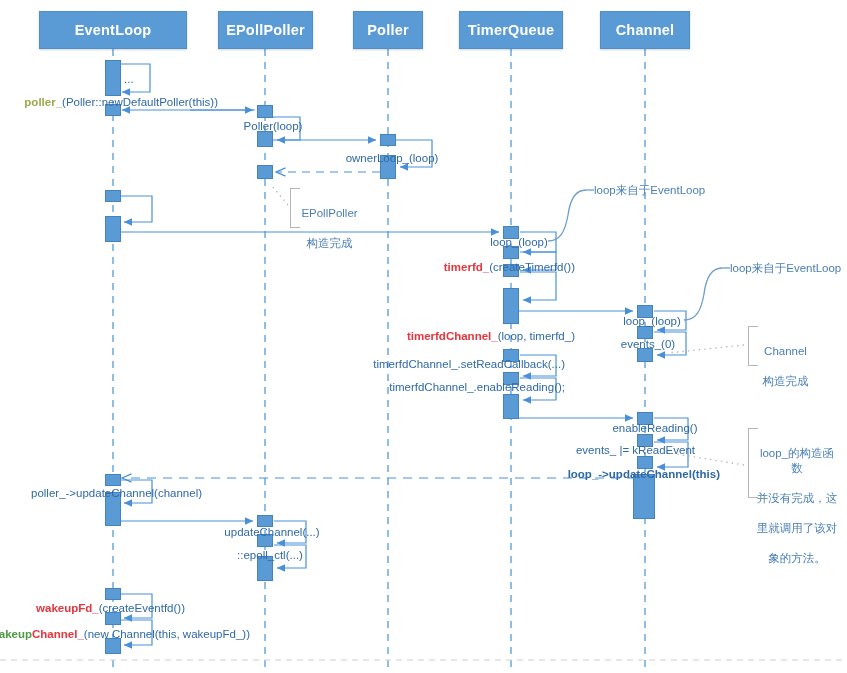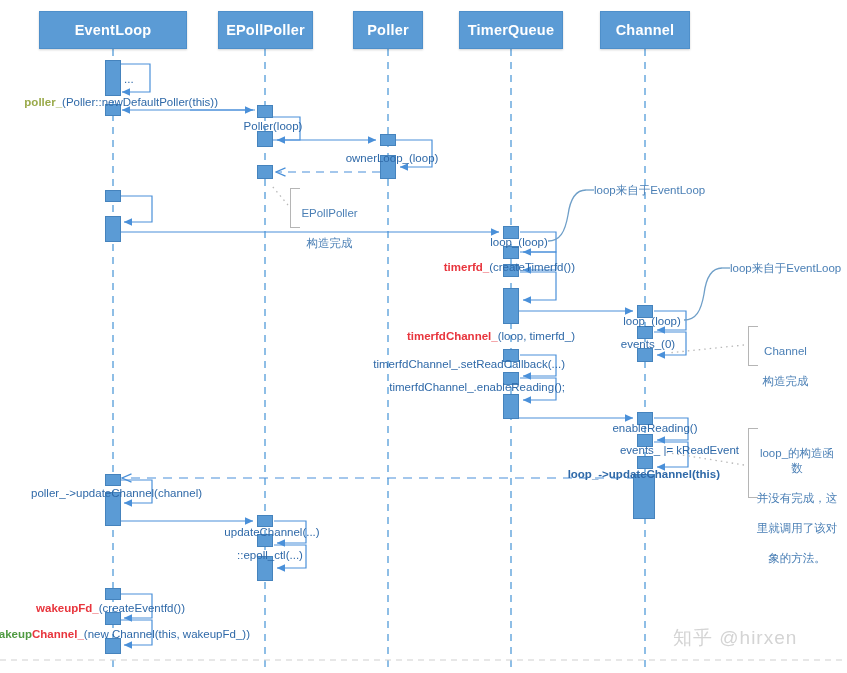--- a/index.html
+++ b/index.html
@@ -288,21 +288,21 @@
   </div>
 
   <div class="lbl rt" style="left:565px;top:381px;">
     <span>timerfdChannel_.enableReading();</span>
   </div>
 
   <div class="lbl ctr" style="left:655px;top:422px;">
     <span>enableReading()</span>
   </div>
 
-  <div class="lbl rt" style="left:695px;top:444px;margin-left:44px;">
+  <div class="lbl rt" style="left:695px;top:444px;">
     <span>events_ |= kReadEvent</span>
   </div>
 
   <div class="lbl rt" style="left:720px;top:468px;font-weight:bold;">
     <span>loop_-&gt;updateChannel(this)</span>
   </div>
 
   <div class="lbl" style="left:31px;top:487px;">
     <span>poller_-&gt;updateChannel(channel)</span>
   </div>
@@ -340,17 +340,14 @@
     <div>象的方法。</div>
   </div>
 
   <div class="callout" style="left:594px;top:183px;">
     <span>loop来自于EventLoop</span>
   </div>
   <div class="callout" style="left:730px;top:261px;">
     <span>loop来自于EventLoop</span>
   </div>
 
-  <div class="wm" style="left:673px;top:625px;">
-    <span>知乎 @hirxen</span>
-  </div>
 
 </div>
 
 </body></html>

